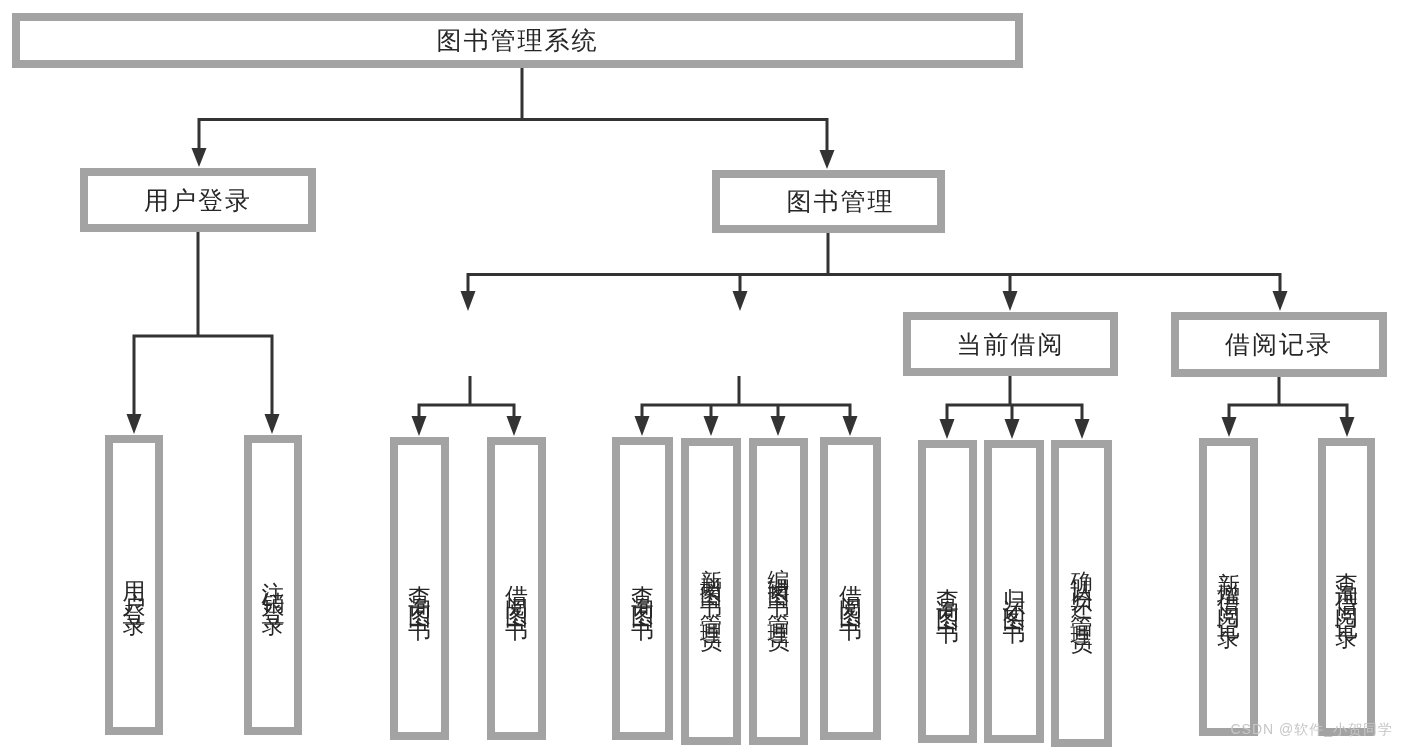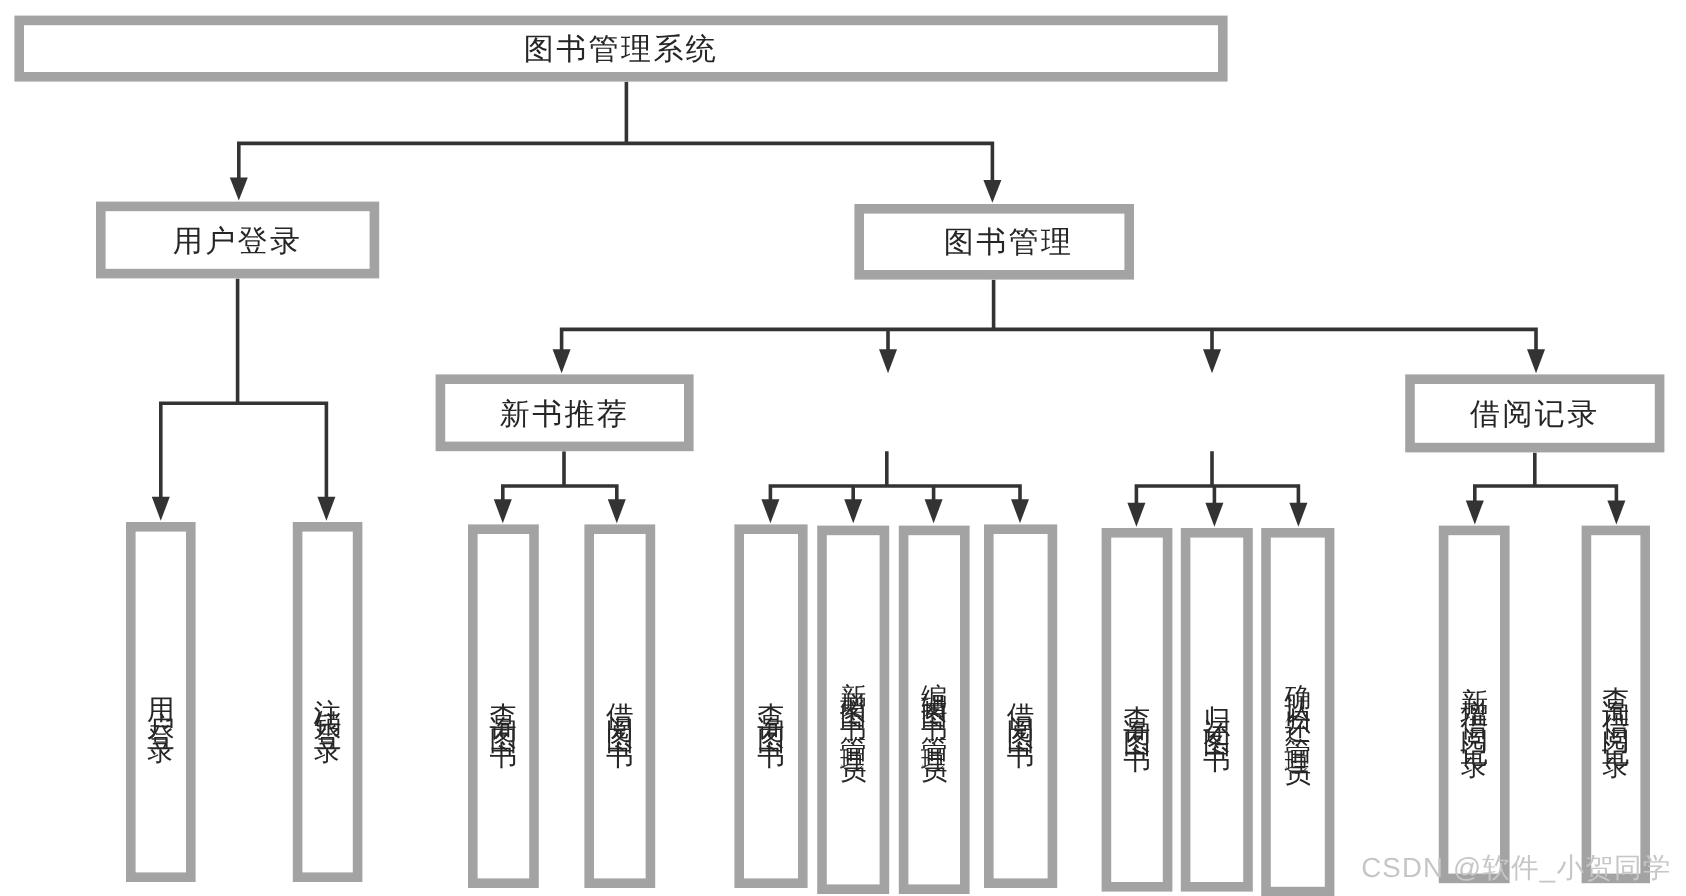--- a/index.html
+++ b/index.html
@@ -42,21 +42,21 @@
   .l-bb-edit{left:749px;top:438px;width:59px;height:307px;}
   .l-bb-borrow{left:820px;top:437px;width:61px;height:303px;}
   .l-cb-query{left:918px;top:440px;width:59px;height:303px;}
   .l-cb-return{left:984px;top:440px;width:60px;height:303px;}
   .l-cb-confirm{left:1051px;top:440px;width:61px;height:307px;}
   .l-br-add{left:1199px;top:438px;width:59px;height:298px;}
   .l-br-query{left:1318px;top:438px;width:57px;height:298px;}
 
   .watermark{
     position:absolute;right:12px;bottom:8px;
-    font-size:23px;letter-spacing:1px;color:#c6c6c6;white-space:nowrap;
+    font-size:14px;letter-spacing:1px;color:#c6c6c6;white-space:nowrap;
   }
 </style>
 </head>
 <body>
 
 <div class="stage">
 
   <svg class="connectors" viewBox="0 0 1405 747" aria-hidden="true">
 
     <path d="M522 68 V120 M199 152 V119.5 H827 V152"></path>
@@ -91,21 +91,21 @@
     <path d="M1279 377 V406.5 M1229 422 V405 H1347 V422"></path>
     <polygon points="1221.5,417 1236.5,417 1229,437"></polygon>
     <polygon points="1339.5,417 1354.5,417 1347,437"></polygon>
   </svg>
 
   <div class="node h n-root">图书管理系统</div>
 
   <div class="node h n-userlogin">用户登录</div>
   <div class="node h n-bookmgmt">图书管理</div>
 
-  <div class="node h n-newrec">新书推荐</div>
+  <div class="node h n-current">当前借阅</div>
   <div class="node h n-record">借阅记录</div>
 
   <div class="node l-userlogin">
     <span class="vtext">用户登录</span>
   </div>
   <div class="node l-logout">
     <span class="vtext">注销登录</span>
   </div>
 
   <div class="node l-nb-query">

